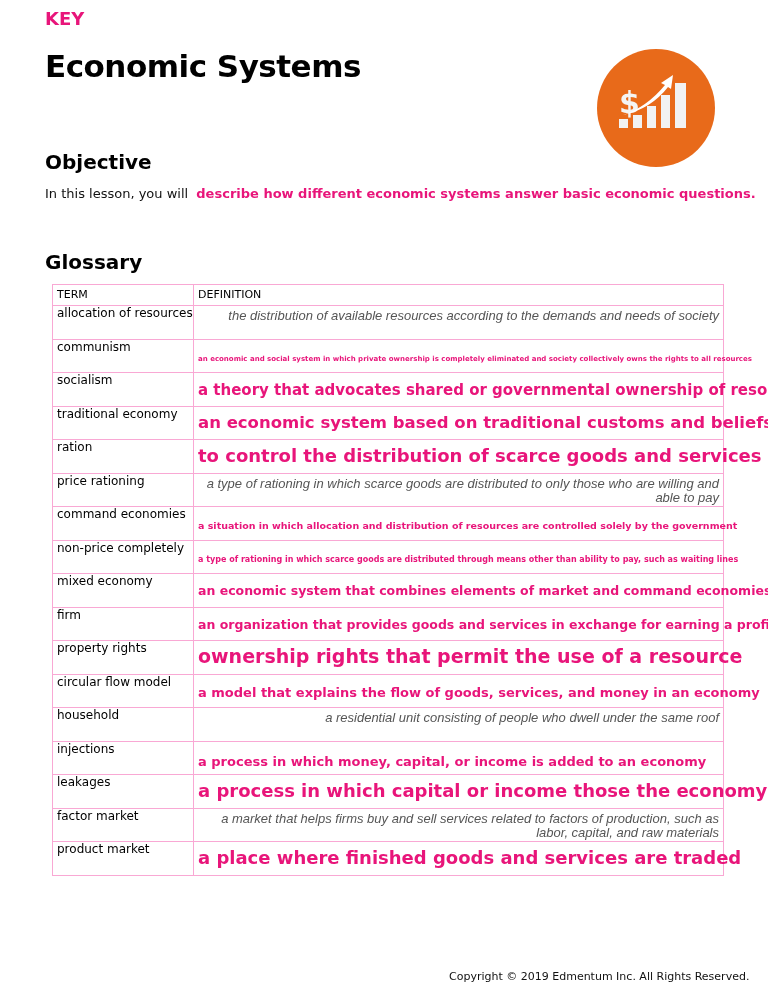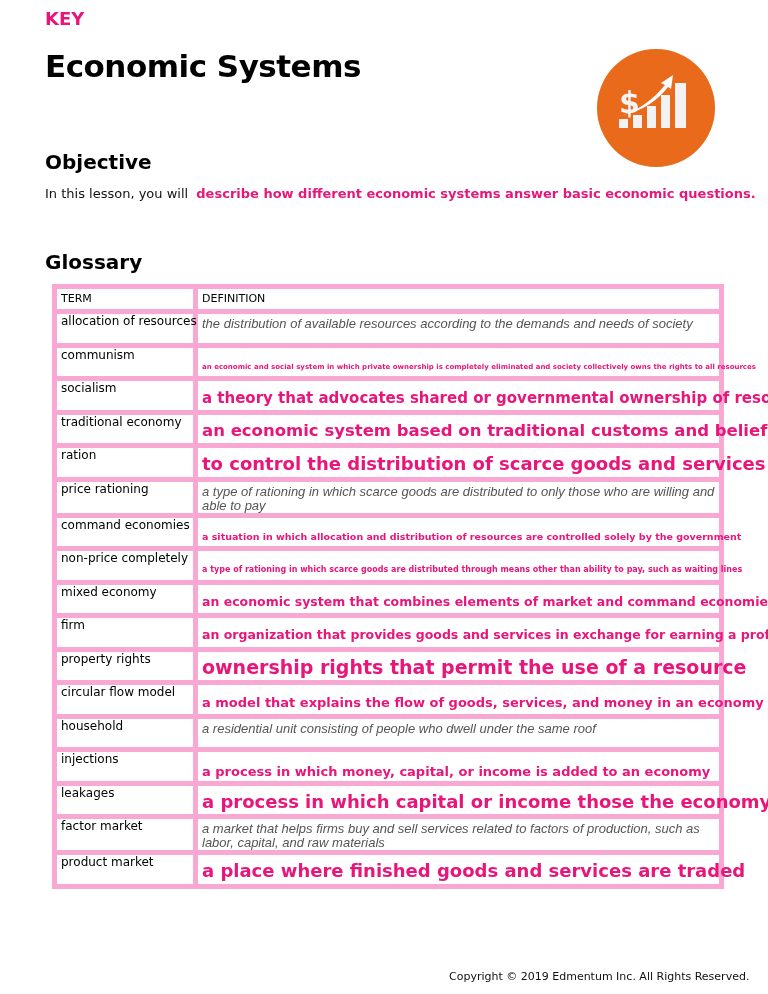--- a/index.html
+++ b/index.html
@@ -5,27 +5,27 @@
   html, body { margin: 0; padding: 0; background: #ffffff; }
   body { width: 768px; height: 994px; position: relative; font-family: "Liberation Sans", sans-serif; color: #000; overflow: hidden; }
   .key { position: absolute; left: 45px; top: 8px; font-size: 18px; font-weight: bold; color: #e8157a; font-family: "DejaVu Sans", sans-serif; text-align: center; }
   .title { position: absolute; left: 45px; top: 48px; font-size: 31px; font-weight: bold; font-family: "DejaVu Sans", sans-serif; letter-spacing: -0.5px; }
   .logo { position: absolute; left: 597px; top: 49px; width: 118px; height: 118px; }
   .h2 { position: absolute; left: 45px; font-size: 20px; font-weight: bold; font-family: "DejaVu Sans", sans-serif; text-align: right; }
   .obj-line { position: absolute; left: 45px; top: 186px; font-size: 13px; font-family: "DejaVu Sans", sans-serif; white-space: nowrap; }
   .obj-line .lead { color: #111; }
   .obj-line .ans { color: #e8157a; font-weight: bold; margin-left: 4px; font-size: 13px; }
   table.gloss { position: absolute; left: 52px; top: 284px; width: 672px; border-collapse: collapse; table-layout: fixed; }
-  table.gloss td, table.gloss th { border: 5px solid #f9a8d4; vertical-align: top; padding: 0 4px; }
+  table.gloss td, table.gloss th { border: 1px solid #f9a8d4; vertical-align: top; padding: 0 4px; }
   table.gloss th { font-weight: normal; text-align: left; font-size: 11px; height: 20px; line-height: 20px; font-family: "DejaVu Sans", sans-serif; }
   table.gloss col.c1 { width: 141px; }
   td.term { font-size: 12px; font-family: "DejaVu Sans", sans-serif; padding-top: 5px; white-space: nowrap; }
   td.def { position: relative; }
   tr.r { height: 33.5px; }
-  .d-gray { color: #555; font-style: italic; font-family: "Liberation Sans", sans-serif; font-size: 13px; line-height: 14px; display: block; padding-top: 3px; }
+  .d-gray { color: #555; font-style: italic; font-family: "Liberation Sans", sans-serif; font-size: 13px; line-height: 14px; display: block; padding-top: 3px; text-align: right; }
   .d-pink { color: #e8157a; font-weight: bold; font-family: "DejaVu Sans", sans-serif; display: block; white-space: nowrap; }
   .s6 { font-size: 7px; padding-top: 15px; }
   .s7 { font-size: 8px; padding-top: 14px; }
   .s8 { font-size: 9.5px; padding-top: 13px; }
   .s12 { font-size: 12.5px; padding-top: 9px; }
   .s13 { font-size: 13px; padding-top: 10px; }
   .s14 { font-size: 15px; padding-top: 8px; }
   .s16 { font-size: 16.5px; padding-top: 6px; }
   .s18 { font-size: 18px; padding-top: 5px; }
   .s19 { font-size: 19px; padding-top: 4px; }

